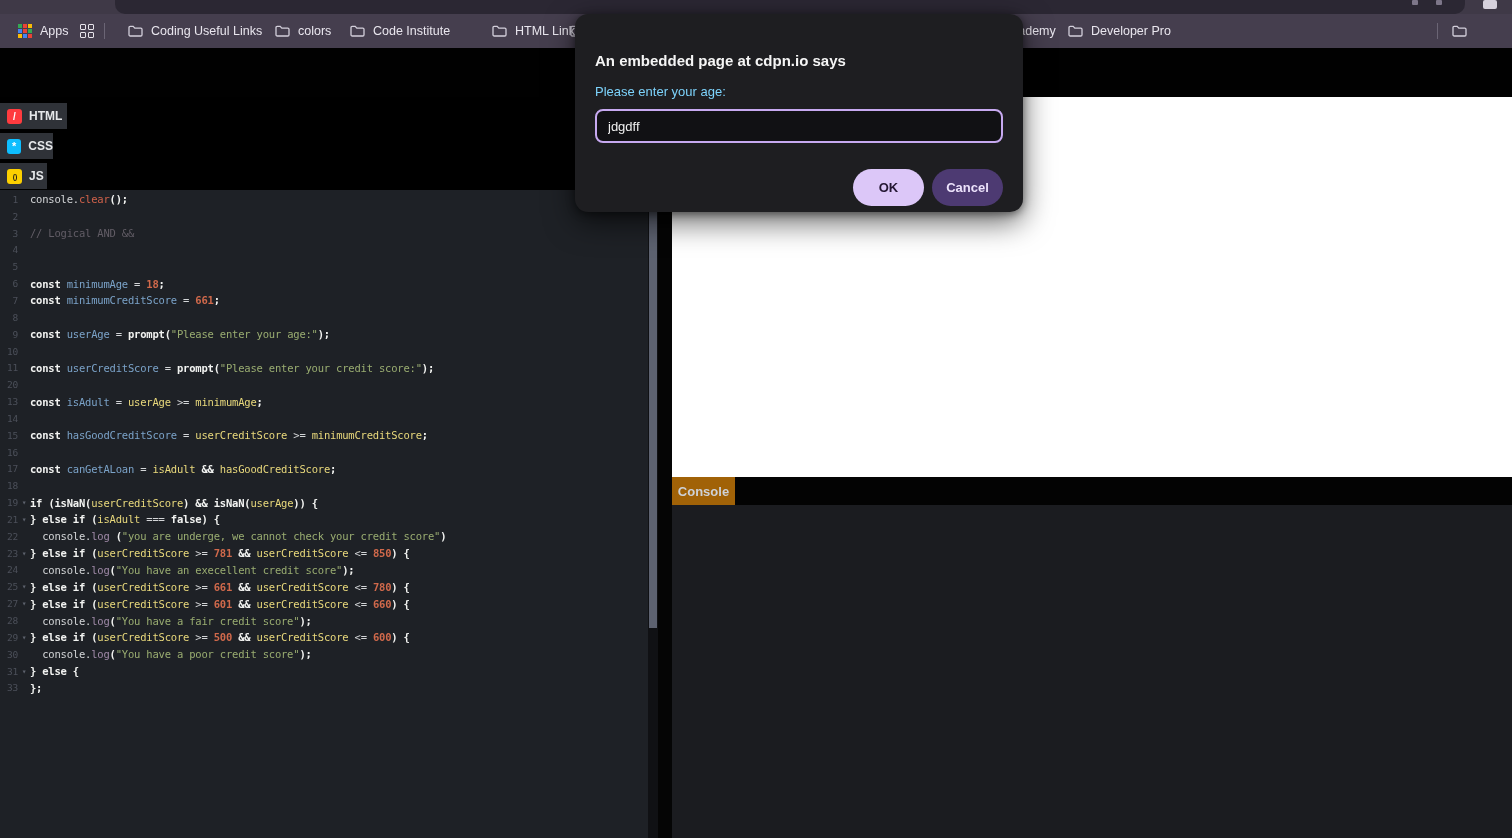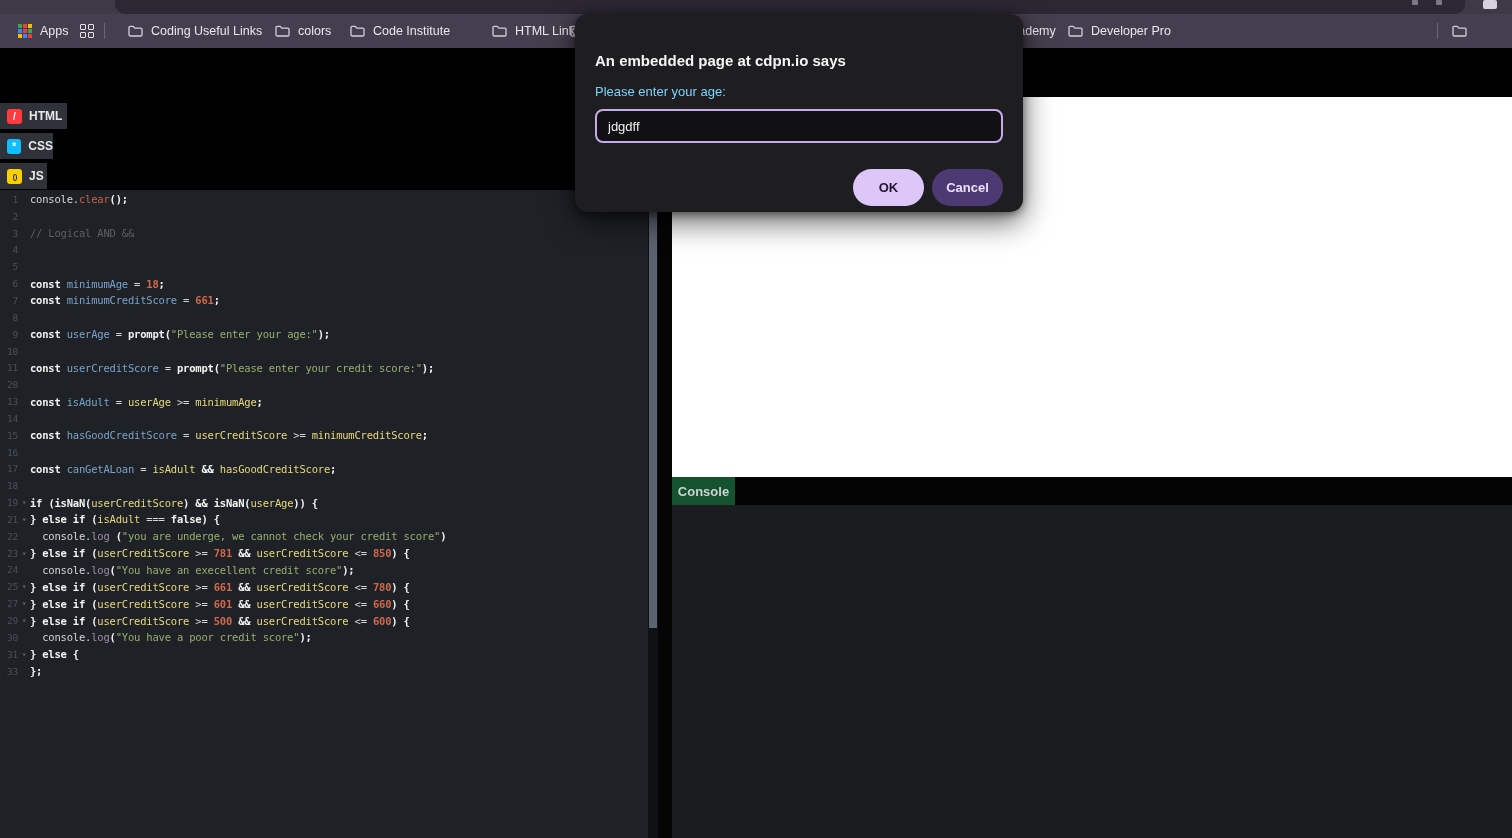--- a/index.html
+++ b/index.html
@@ -64,21 +64,21 @@
 
   #v-scrollbar { left:648px; top:93px; width:10px; height:648px; background:#101114; }
   #v-thumb { left:1px; top:2px; width:8px; height:436px; background:#5d6270; }
 
   #divider { left:658px; top:97px; width:14px; height:741px; background:#050505; }
 
   
   #right-col { left:672px; top:97px; width:840px; height:741px; }
   #preview { left:0; top:0; width:840px; height:380px; background:#ffffff; }
   #console-header { left:0; top:380px; width:840px; height:28px; background:#030303; }
-  #console-tab { position:absolute; left:0; top:0; height:28px; width:63px; background:#14532d; color:#ced2d8; font-size:13px; font-weight:bold; display:flex; align-items:center; justify-content:center; cursor:pointer; }
+  #console-tab { position:absolute; left:0; top:0; height:28px; width:63px; background:#a16207; color:#ced2d8; font-size:13px; font-weight:bold; display:flex; align-items:center; justify-content:center; cursor:pointer; }
   #console-body { left:0; top:408px; width:840px; height:333px; background:#1b1c20; }
 
   
   #dialog { left:575px; top:14px; width:448px; height:198px; background:#1e1e21; border-radius:13px; z-index:100;
             box-shadow:0 10px 30px rgba(0,0,0,.6), 0 2px 8px rgba(0,0,0,.45); }
   #dialog-title { left:20px; top:38px; font-size:15px; font-weight:bold; color:#f5f5f5; }
   #dialog-message { left:20px; top:70px; font-size:13px; color:#7dd3fc; }
   #dialog-input { left:20px; top:95px; width:408px; height:34px; background:#111114; border:2px solid #c7a9f0; border-radius:8px;
                   color:#f0f0f0; font-size:13px; padding-left:11px; font-family:"Liberation Sans", sans-serif; outline:none; }
   .dlg-btn { position:absolute; top:155px; width:71px; height:37px; border-radius:19px; border:none; font-size:13px; font-weight:bold;
@@ -347,20 +347,25 @@
           <span class="ln">25</span>
           <span class="fold">▾</span>
           <span class="src"><span class="tk-b">} </span><span class="tk-kw">else if </span><span class="tk-b">(</span><span class="tk-ref">userCreditScore</span><span class="tk-p"> &gt;= </span><span class="tk-num">661</span><span class="tk-b"> &amp;&amp; </span><span class="tk-ref">userCreditScore</span><span class="tk-p"> &lt;= </span><span class="tk-num">780</span><span class="tk-b">) {</span></span>
         </div>
         <div class="code-line">
           <span class="ln">27</span>
           <span class="fold">▾</span>
           <span class="src"><span class="tk-b">} </span><span class="tk-kw">else if </span><span class="tk-b">(</span><span class="tk-ref">userCreditScore</span><span class="tk-p"> &gt;= </span><span class="tk-num">601</span><span class="tk-b"> &amp;&amp; </span><span class="tk-ref">userCreditScore</span><span class="tk-p"> &lt;= </span><span class="tk-num">660</span><span class="tk-b">) {</span></span>
         </div>
         <div class="code-line">
+          <span class="ln">28</span>
+          <span class="fold"></span>
+          <span class="src"><span class="tk-p">  console.</span><span class="tk-purp">log</span><span class="tk-b">(</span><span class="tk-str">"You have a fair credit score"</span><span class="tk-b">);</span></span>
+        </div>
+        <div class="code-line">
           <span class="ln">29</span>
           <span class="fold">▾</span>
           <span class="src"><span class="tk-b">} </span><span class="tk-kw">else if </span><span class="tk-b">(</span><span class="tk-ref">userCreditScore</span><span class="tk-p"> &gt;= </span><span class="tk-num">500</span><span class="tk-b"> &amp;&amp; </span><span class="tk-ref">userCreditScore</span><span class="tk-p"> &lt;= </span><span class="tk-num">600</span><span class="tk-b">) {</span></span>
         </div>
         <div class="code-line">
           <span class="ln">30</span>
           <span class="fold"></span>
           <span class="src"><span class="tk-p">  console.</span><span class="tk-purp">log</span><span class="tk-b">(</span><span class="tk-str">"You have a poor credit score"</span><span class="tk-b">);</span></span>
         </div>
         <div class="code-line">

